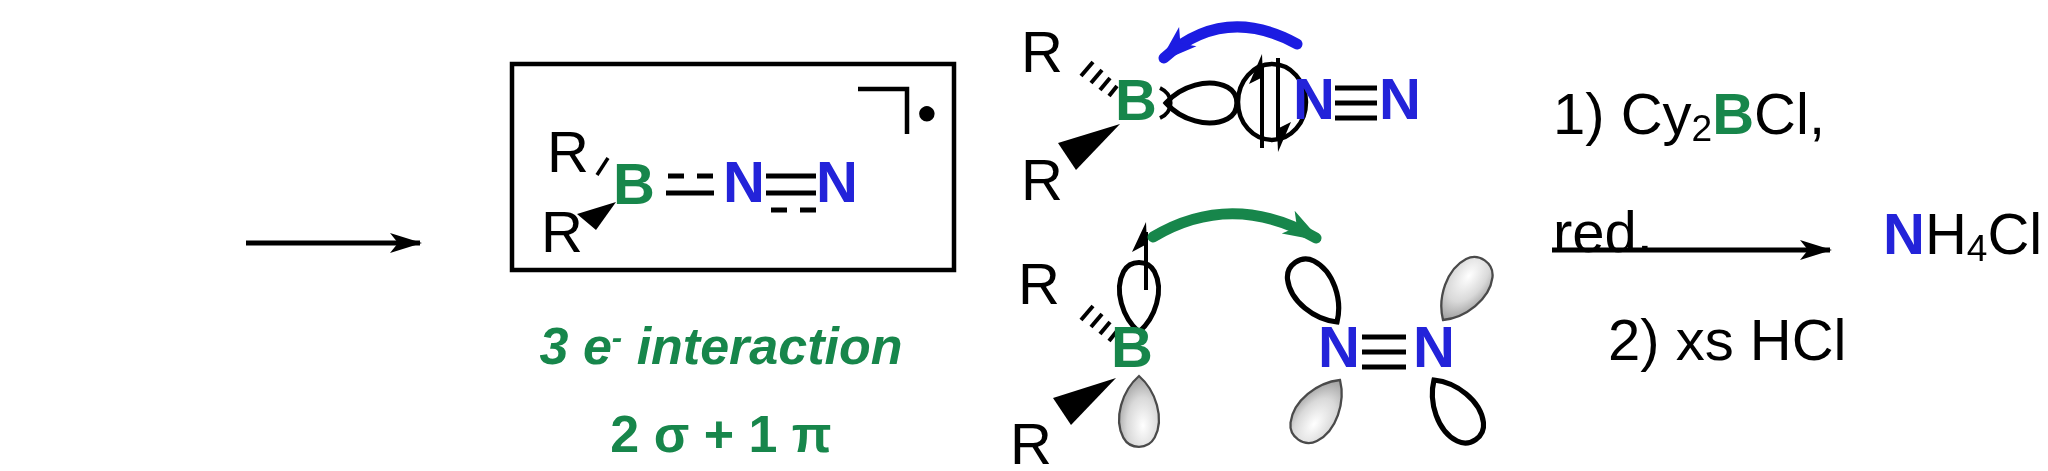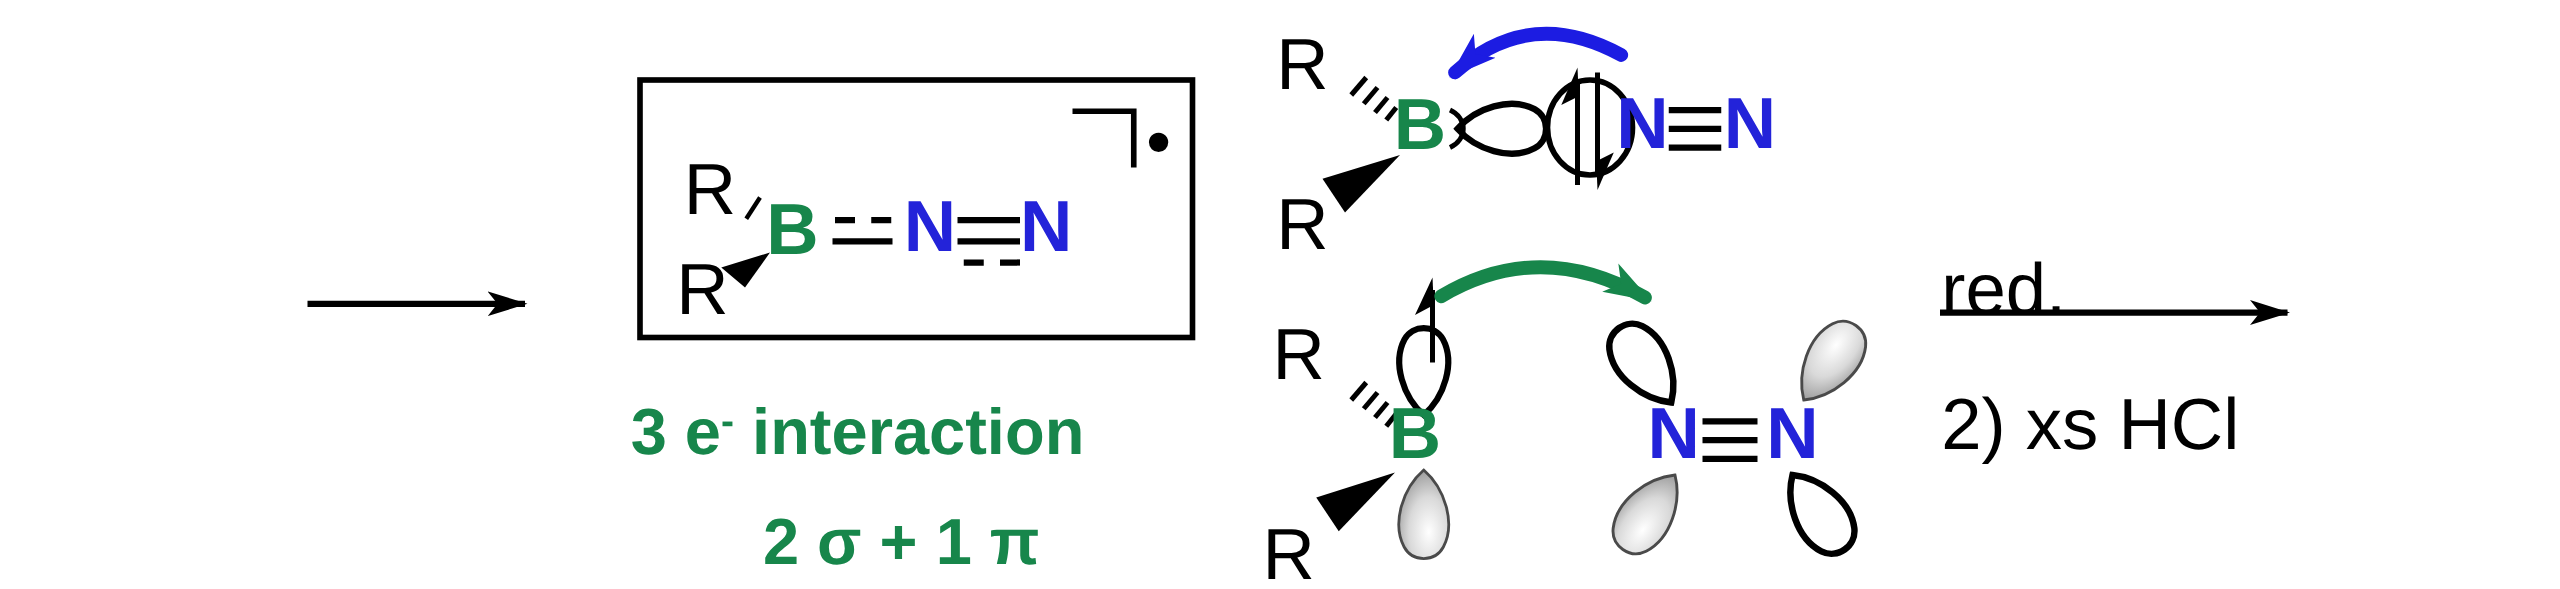--- a/index.html
+++ b/index.html
@@ -124,34 +124,40 @@
 
 
 
   <div class="t fs58" style="left:547px; top:123px;">R</div>
   <div class="t fs58" style="left:541px; top:203px;">R</div>
   <div class="t fs58 b green" style="left:613px; top:155px;">B</div>
   <div class="t fs58 b blue" style="left:723px; top:153px;">N</div>
   <div class="t fs58 b blue" style="left:816px; top:153px;">N</div>
   <div class="t" style="left:916px; top:94px; font-size:36px;">●</div>
 
-  <div class="t fs52 b green center" style="left:686px; top:320px;">
+  <div class="t fs52 b green center" style="left:721px; top:320px;font-style:italic;">
     <span>3 e</span><span class="sup">-</span><span> interaction</span>
   </div>
   <div class="t fs52 b green center" style="left:721px; top:408px;text-align:center;">2 σ + 1 π</div>
 
   <div class="t fs58" style="left:1021px; top:23px;">R</div>
   <div class="t fs58" style="left:1021px; top:151px;">R</div>
   <div class="t fs58 b green" style="left:1115px; top:71px;">B</div>
   <div class="t fs58 b blue" style="left:1293px; top:70px;">N</div>
   <div class="t fs58 b blue" style="left:1379px; top:70px;">N</div>
 
   <div class="t fs58" style="left:1018px; top:255px;">R</div>
   <div class="t fs58" style="left:1010px; top:415px;">R</div>
   <div class="t fs58 b green" style="left:1111px; top:318px;">B</div>
   <div class="t fs58 b blue" style="left:1318px; top:318px;">N</div>
   <div class="t fs58 b blue" style="left:1413px; top:318px;">N</div>
 
+  <div class="t fs58" style="left:1553px; top:85px;">
+    <span>1) Cy</span><span class="sub">2</span><span class="b green">B</span><span>Cl,</span>
+  </div>
   <div class="t fs58" style="left:1553px; top:167px;margin-top:36px;">red.</div>
-  <div class="t fs58" style="left:1553px; top:311px;text-align:right;">2) xs HCl</div>
+  <div class="t fs58" style="left:1608px; top:311px;text-align:right;">2) xs HCl</div>
 
+  <div class="t fs58" style="left:1883px; top:205px;">
+    <span class="b blue">N</span><span>H</span><span class="sub">4</span><span>Cl</span>
+  </div>
 
 </div>
 
 </body></html>

